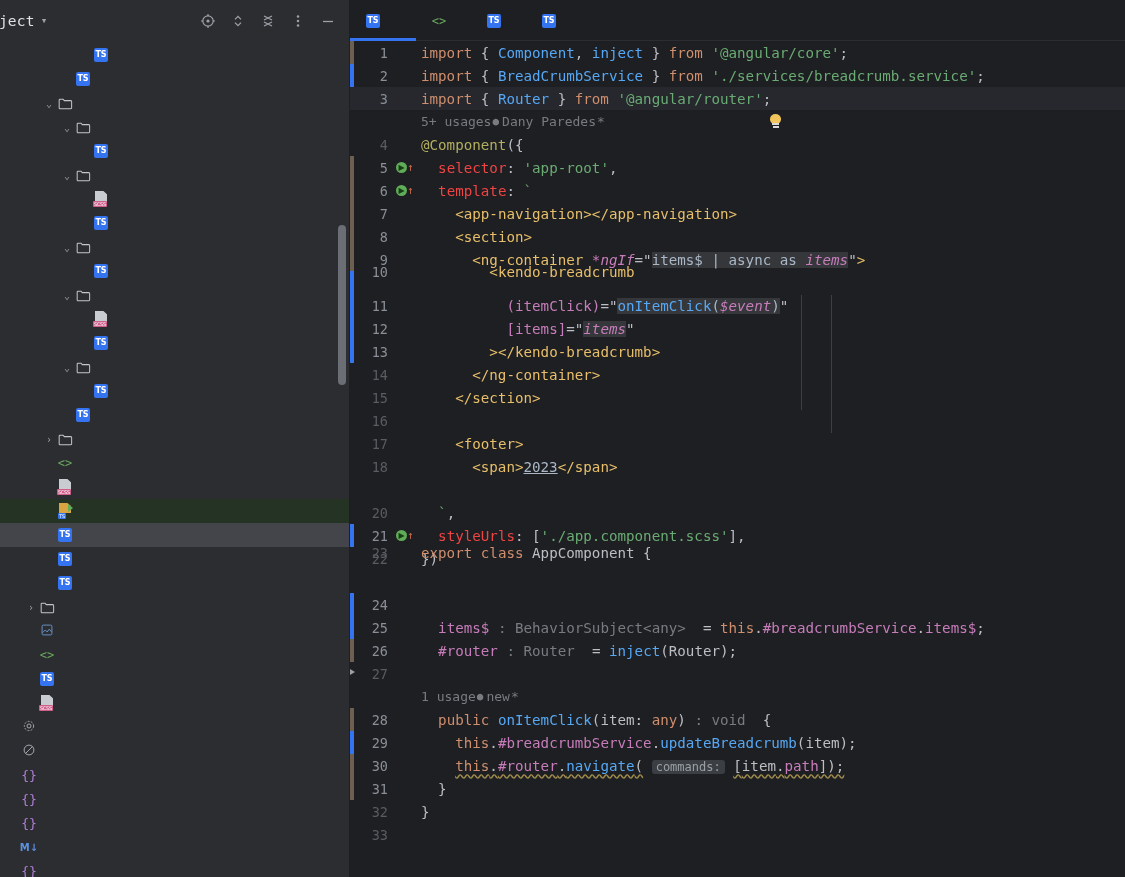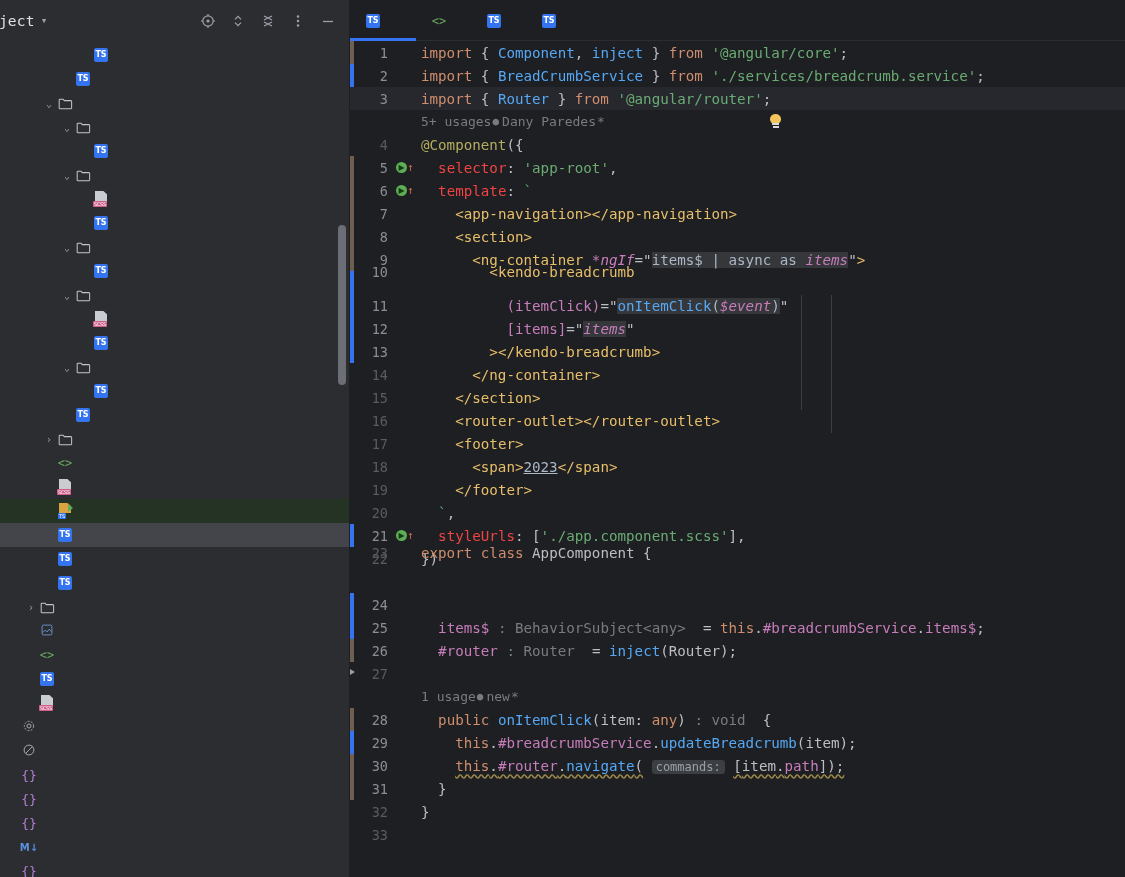--- a/index.html
+++ b/index.html
@@ -728,24 +728,23 @@
         <div class="codeline" style="top: 138px;"><span class="lnum hl">6</span><span class="gutter-ico"><span class="run-mark"><span class="dot">▶</span><span class="uparrow">↑</span></span></span><span class="codetext">  <span class="prop">template</span>: <span class="str">`</span></span></div>
         <div class="codeline" style="top: 161px;"><span class="lnum hl">7</span><span class="gutter-ico"></span><span class="codetext">    <span class="tagname">&lt;app-navigation&gt;&lt;/app-navigation&gt;</span></span></div>
         <div class="codeline" style="top: 184px;"><span class="lnum hl">8</span><span class="gutter-ico"></span><span class="codetext">    <span class="tagname">&lt;section&gt;</span></span></div>
         <div class="codeline" style="top: 207px;"><span class="lnum hl">9</span><span class="gutter-ico"></span><span class="codetext">      <span class="tagname">&lt;ng-container</span> <span class="ngattr">*ngIf</span><span class="def">=</span>"<span class="expr-hl">items$ | async as <span class="var">items</span></span>"<span class="tagname">&gt;</span></span></div>
         <div class="codeline" style="top: 212px; margin-top: 7px;"><span class="lnum hl">10</span><span class="gutter-ico"></span><span class="codetext">        <span class="tagname">&lt;kendo-breadcrumb</span></span></div>
         <div class="codeline" style="top: 253px;"><span class="lnum hl">11</span><span class="gutter-ico"></span><span class="codetext">          <span class="bindattr">(itemClick)</span><span class="def">=</span>"<span class="expr-hl"><span class="fn">onItemClick</span>(<span class="var">$event</span>)</span>"</span></div>
         <div class="codeline" style="top: 276px;"><span class="lnum hl">12</span><span class="gutter-ico"></span><span class="codetext">          <span class="bindattr">[items]</span><span class="def">=</span>"<span class="expr-hl"><span class="var">items</span></span>"</span></div>
         <div class="codeline" style="top: 299px;"><span class="lnum hl">13</span><span class="gutter-ico"></span><span class="codetext">        <span class="tagname">&gt;&lt;/kendo-breadcrumb&gt;</span></span></div>
         <div class="codeline" style="top: 322px;"><span class="lnum">14</span><span class="gutter-ico"></span><span class="codetext">      <span class="tagname">&lt;/ng-container&gt;</span></span></div>
         <div class="codeline" style="top: 345px;"><span class="lnum">15</span><span class="gutter-ico"></span><span class="codetext">    <span class="tagname">&lt;/section&gt;</span></span></div>
-        <div class="codeline" style="top: 368px;"><span class="lnum">16</span><span class="gutter-ico"></span><span class="codetext">    <span class="tagname">&lt;router-outlet&gt;&lt;/router-outlet&gt;</span></span></div>
+        <div class="codeline" style="top: 368px;"><span class="lnum">16</span><span class="gutter-ico"></span></div>
         <div class="codeline" style="top: 391px;"><span class="lnum">17</span><span class="gutter-ico"></span><span class="codetext">    <span class="tagname">&lt;footer&gt;</span></span></div>
         <div class="codeline" style="top: 414px;"><span class="lnum">18</span><span class="gutter-ico"></span><span class="codetext">      <span class="tagname">&lt;span&gt;</span><span class="htmlstr">2023</span><span class="tagname">&lt;/span&gt;</span></span></div>
-        <div class="codeline" style="top: 437px;"><span class="lnum">19</span><span class="gutter-ico"></span><span class="codetext">    <span class="tagname">&lt;/footer&gt;</span></span></div>
         <div class="codeline" style="top: 460px;"><span class="lnum">20</span><span class="gutter-ico"></span><span class="codetext">  <span class="str">`</span>,</span></div>
         <div class="codeline" style="top: 483px;"><span class="lnum hl">21</span><span class="gutter-ico"><span class="run-mark"><span class="dot">▶</span><span class="uparrow">↑</span></span></span><span class="codetext">  <span class="prop">styleUrls</span>: [<span class="str">'./app.component.scss'</span>],</span></div>
         <div class="codeline" style="top: 506px;"><span class="lnum">22</span><span class="gutter-ico"></span><span class="codetext">})</span></div>
         <div class="codeline" style="top: 500px;"><span class="lnum">23</span><span class="gutter-ico"></span><span class="codetext"><span class="kw">export</span> <span class="kw">class</span> <span class="def">AppComponent</span> {</span></div>
         <div class="codeline" style="top: 552px;"><span class="lnum hl">24</span><span class="gutter-ico"></span></div>
         <div class="codeline" style="top: 575px;"><span class="lnum hl">25</span><span class="gutter-ico"></span><span class="codetext">  <span class="field">items$</span> <span class="hintgray">:</span> <span class="hintgray">BehaviorSubject&lt;any&gt;</span>  <span class="def">=</span> <span class="kw">this</span>.<span class="field">#breadcrumbService</span>.<span class="field">items$</span>;</span></div>
         <div class="codeline" style="top: 598px;"><span class="lnum hl">26</span><span class="gutter-ico"></span><span class="codetext">  <span class="field">#router</span> <span class="hintgray">:</span> <span class="hintgray">Router</span>  <span class="def">=</span> <span class="cls">inject</span>(<span class="def">Router</span>);</span></div>
         <div class="codeline" style="top: 621px;"><span class="lnum">27</span><span class="gutter-ico"></span><span class="codetext"></span></div>
         <div class="inlay-line" style="top: 644px;"><span class="pad"></span><span class="gpad"></span><span class="inlay-content"><span>1 usage</span><span class="author"><span class="person-ico">●</span>new</span><span>*</span></span></div>
         <div class="codeline" style="top: 667px;"><span class="lnum hl">28</span><span class="gutter-ico"></span><span class="codetext">  <span class="kw">public</span> <span class="cls">onItemClick</span>(<span class="def">item</span>: <span class="kw">any</span>) <span class="hintgray">:</span> <span class="hintgray">void</span>  {</span></div>

